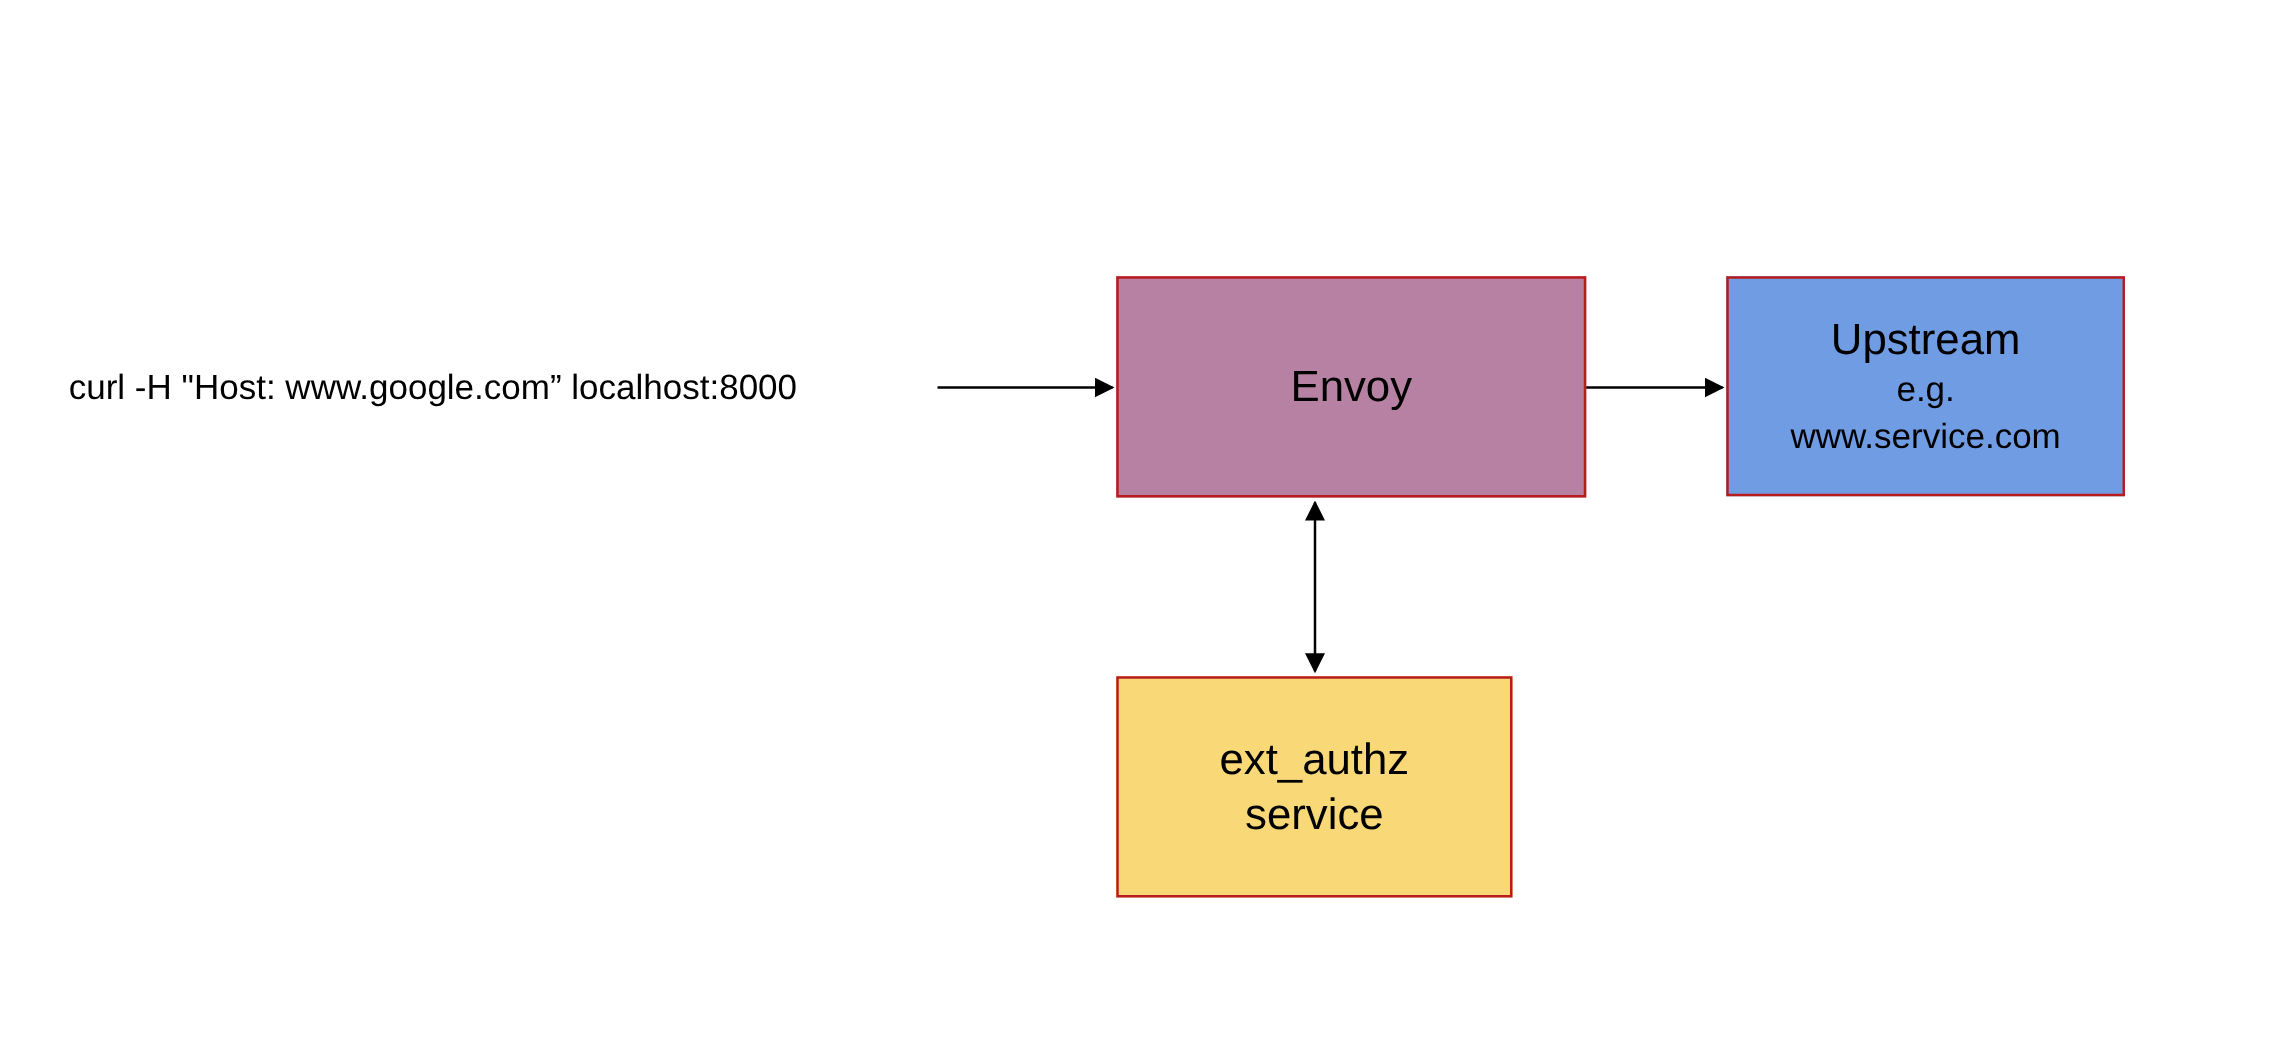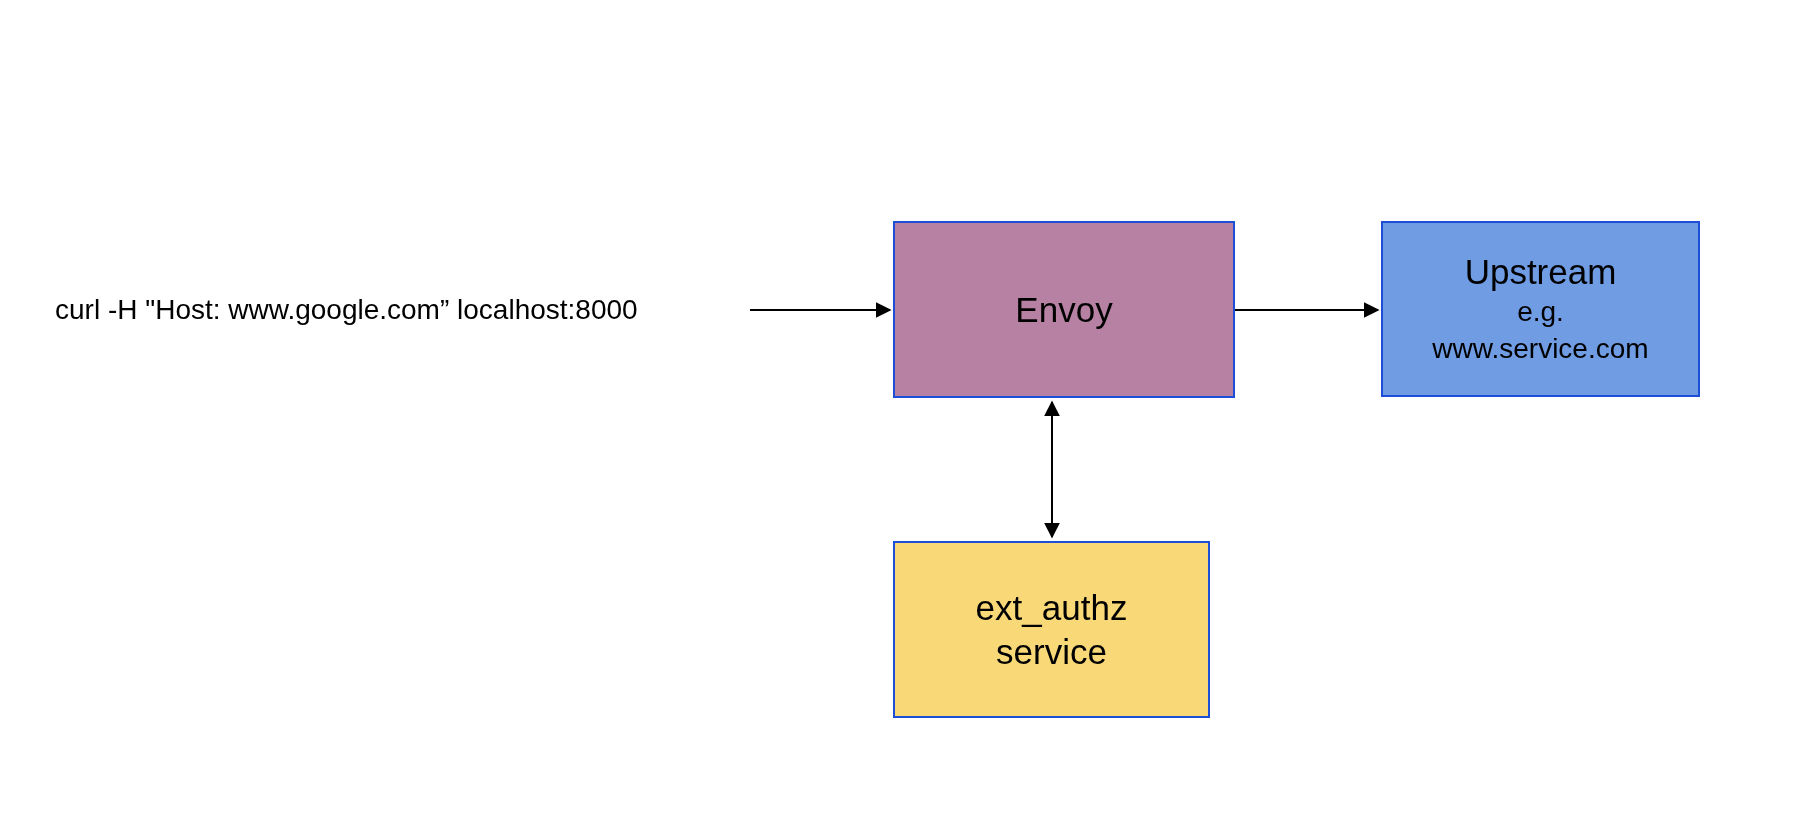--- a/index.html
+++ b/index.html
@@ -28,31 +28,31 @@
     position: absolute;
     left: 55px;
     top: 296px;
     font-size: 28px;
     line-height: 28px;
     white-space: nowrap;
   }
   .node {
     position: absolute;
     box-sizing: border-box;
-    border: 2px solid #1d4ed8;
+    border: 2px solid #b91c1c;
     display: flex;
     flex-direction: column;
     align-items: center;
     justify-content: center;
     text-align: center;
   }
   .node-envoy {
     left: 893px;
     top: 221px;
-    width: 342px;
+    width: 376px;
     height: 177px;
     font-size: 35px;
   }
   .node-upstream {
     left: 1381px;
     top: 221px;
     width: 319px;
     height: 176px;
   }
   .node-ext-authz {

